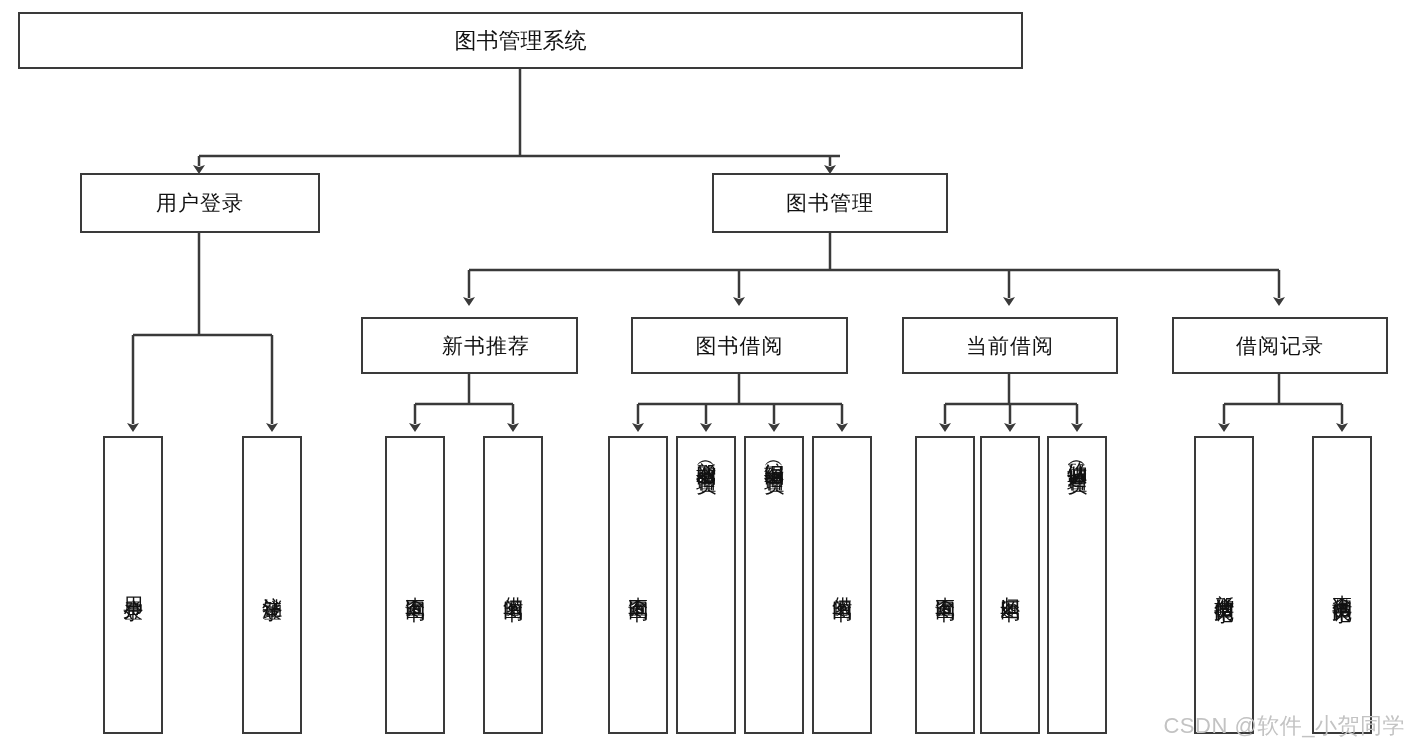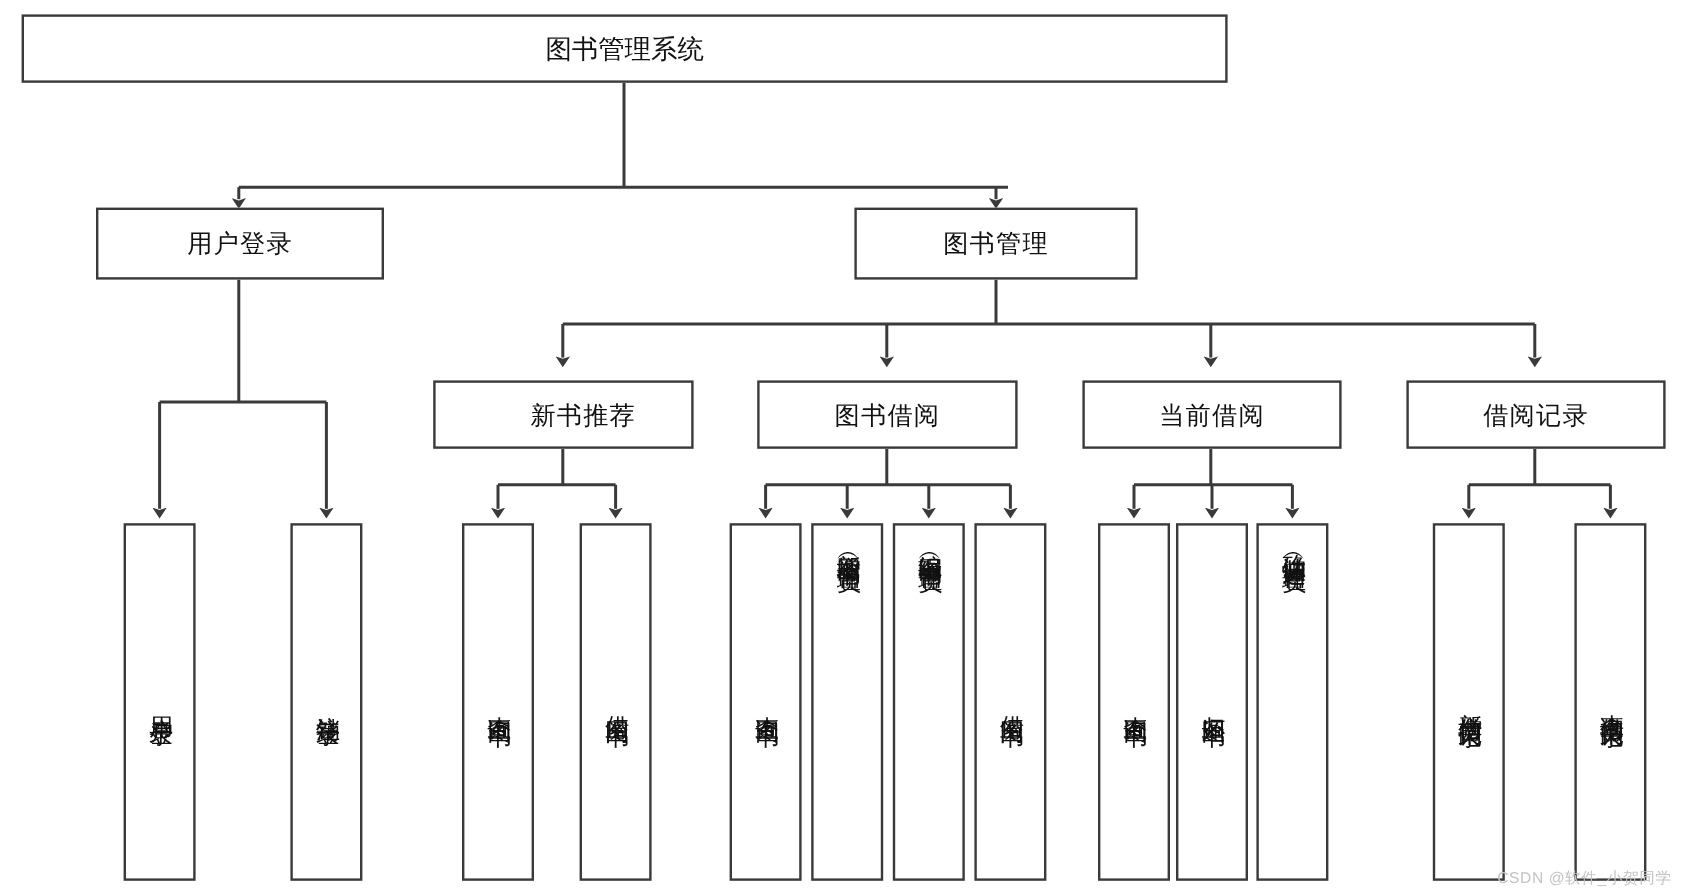--- a/index.html
+++ b/index.html
@@ -9,21 +9,21 @@
         display:flex;align-items:center;justify-content:center;color:#111111;}
   .node.h{font-size:21px;letter-spacing:1px;}
   .node.root{font-size:22px;}
   .leaf{position:absolute;box-sizing:border-box;background:#ffffff;border:2px solid #3a3a3a;
         display:flex;justify-content:center;}
   .leaf .vtext{writing-mode:vertical-rl;text-orientation:upright;font-size:20px;
                line-height:1.28;letter-spacing:2px;color:#111111;white-space:nowrap;}
   .leaf.mid{align-items:center;}
   .leaf.top{align-items:flex-start;padding-top:8px;}
   svg.edges{position:absolute;left:0;top:0;width:1405px;height:747px;pointer-events:none;}
-  .wm{position:absolute;right:12px;bottom:6px;font-size:13px;color:#c3c3c3;
+  .wm{position:absolute;right:0;bottom:6px;font-size:22px;color:#c3c3c3;
       letter-spacing:.5px;white-space:nowrap;}
 </style>
 </head>
 <body>
 
 <div id="stage">
 
   <svg class="edges" viewBox="0 0 1405 747">
     <defs>
       <marker id="ah" markerWidth="10" markerHeight="12" refX="1" refY="6" orient="auto" markerUnits="userSpaceOnUse">

